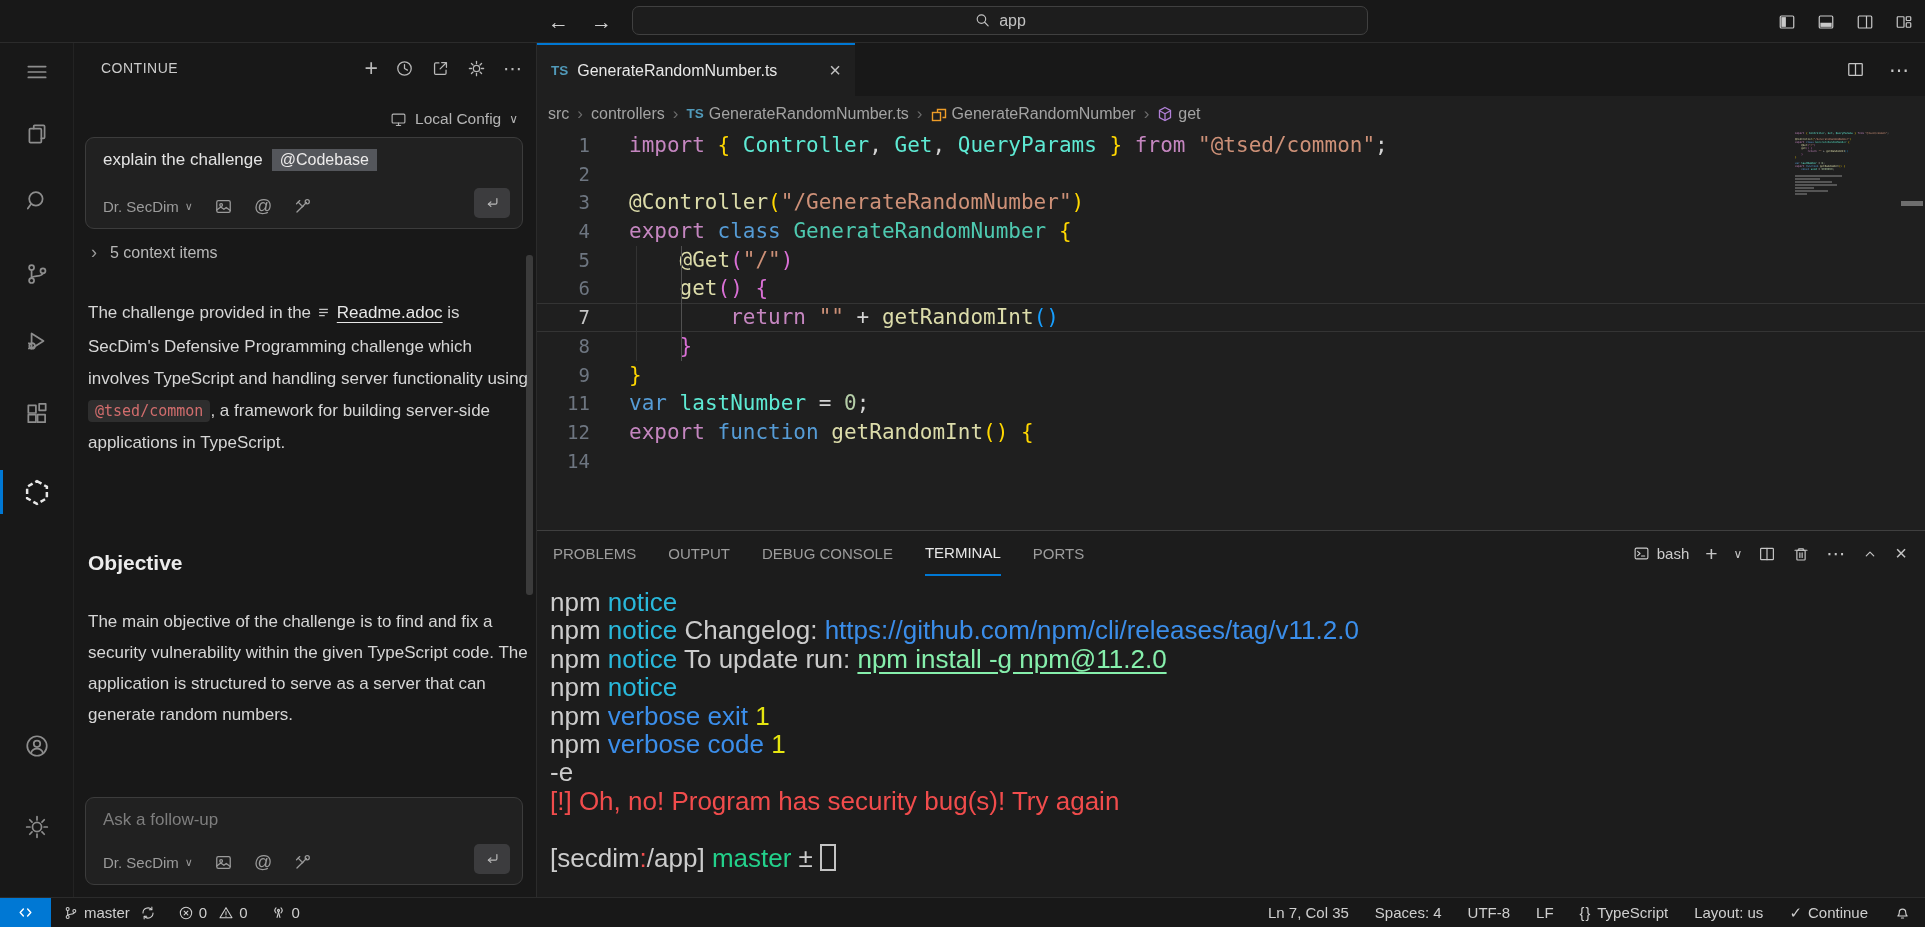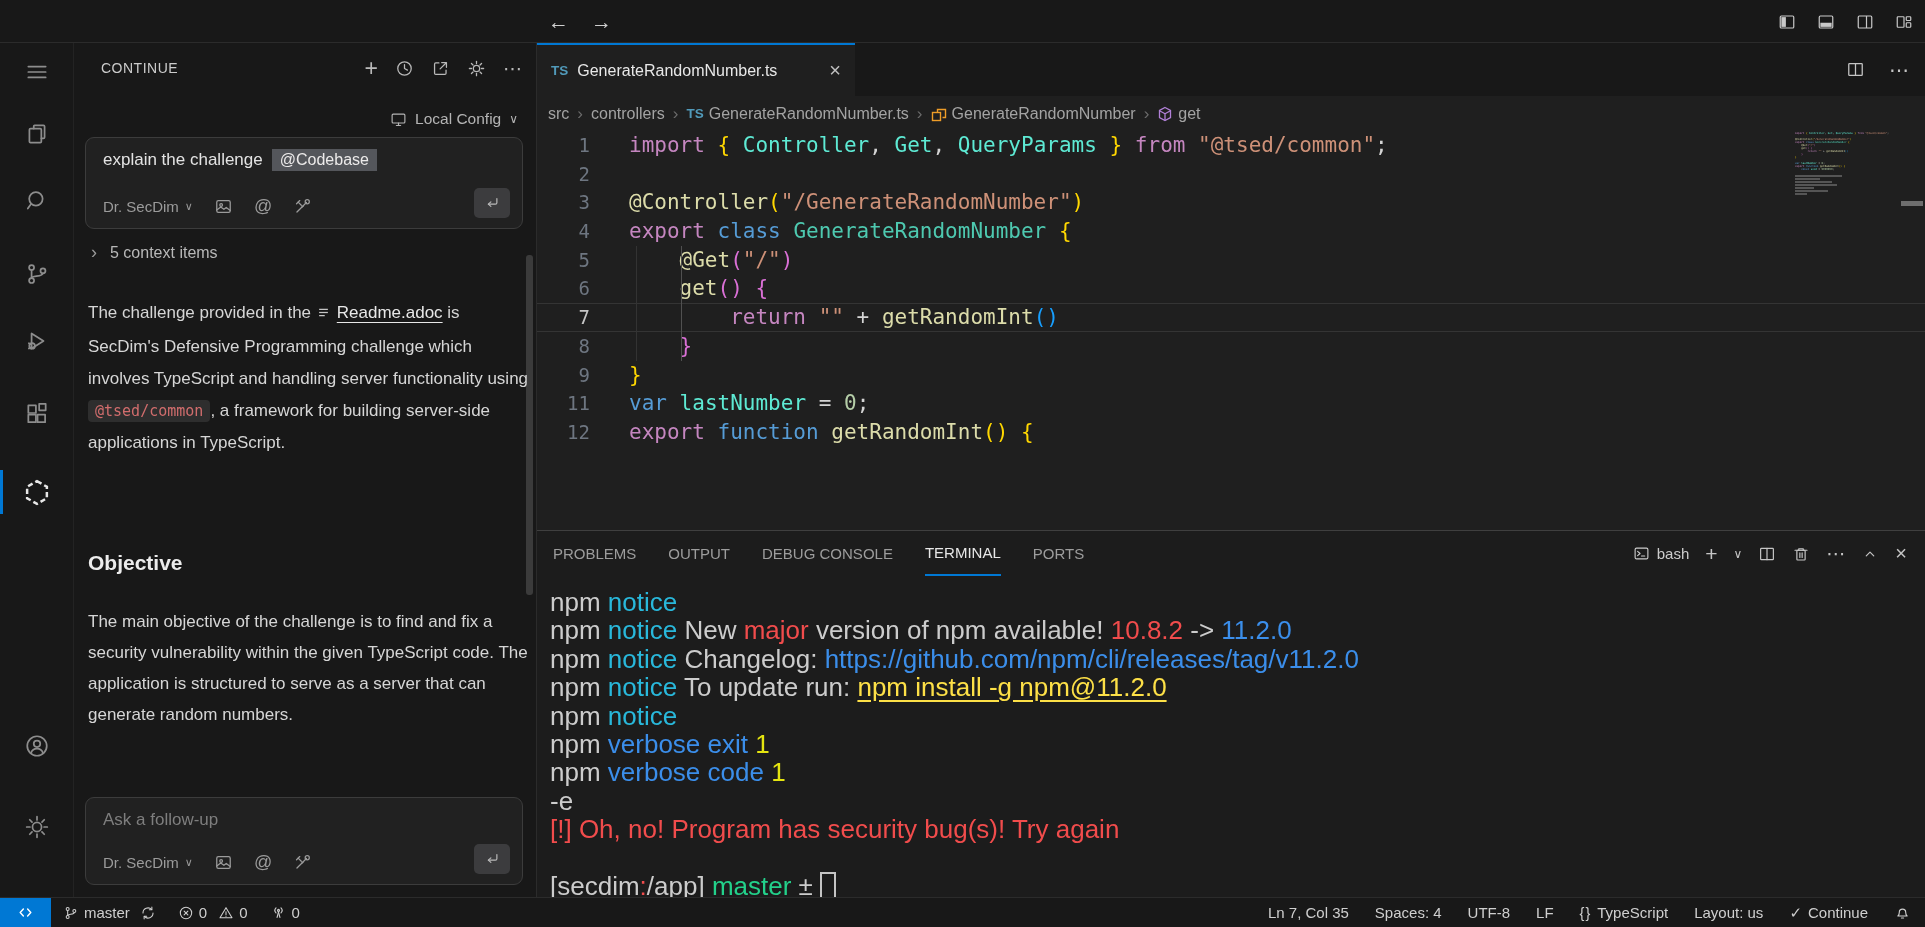--- a/index.html
+++ b/index.html
@@ -87,21 +87,21 @@
   .ptab{height:45px;display:flex;align-items:center;cursor:pointer;box-sizing:border-box;}
   .ptab.active{color:#e7e7e7;border-bottom:2px solid #0078d4;}
   .pactions{margin-left:auto;margin-right:18px;display:flex;align-items:center;gap:16px;color:#c5c5c5;}
   .shell-label{display:flex;align-items:center;gap:7px;font-size:15px;color:#cccccc;cursor:pointer;}
   .pactions .plus{font-size:21px;font-weight:300;}
   .pactions .kebab{font-size:19px;}
   .term{position:absolute;left:13px;top:57px;right:0;bottom:0;font-family:Liberation Sans, sans-serif;font-size:26px;overflow:hidden;}
   .trow{height:28.4px;line-height:28.4px;white-space:pre;position:relative;}
   .tm-w{color:#cccccc}.tm-cy{color:#29B8DB}.tm-bl{color:#3B8EEA}.tm-rd{color:#F14C4C}
   .tm-yl{color:#E5E510}.tm-gr{color:#23D18B}
-  .tm-un{color:#fde047;text-decoration:underline;text-underline-offset:4px;}
+  .tm-un{color:#86efac;text-decoration:underline;text-underline-offset:4px;}
   .tcursor{display:inline-block;width:12px;height:23px;border:2px solid #c4c4c4;vertical-align:-4px;}
 
   
   .statusbar{position:absolute;left:0;bottom:0;width:100%;height:30px;background:#181818;border-top:1px solid #2b2b2b;
              box-sizing:border-box;display:flex;align-items:center;font-size:15px;color:#cfcfcf;}
   .remote{width:51px;height:100%;background:#0078d4;color:#fff;display:flex;align-items:center;justify-content:center;cursor:pointer;flex:none;}
   .sb-item{display:flex;align-items:center;gap:6px;cursor:pointer;white-space:nowrap;}
   .sb-left{display:flex;align-items:center;gap:22px;margin-left:12px;}
   .sb-grp{display:flex;align-items:center;gap:5px;cursor:pointer;}
   .sb-right{margin-left:auto;display:flex;align-items:center;gap:26px;margin-right:14px;}
@@ -109,20 +109,29 @@
 </style>
 </head>
 <body>
 
 <div class="app">
 
   <div class="titlebar">
     <div class="nav-arrows">
       <span>←</span>
       <span>→</span>
+    </div>
+    <div class="cmdcenter">
+      <span>
+          <svg class="ic" width="17" height="17" viewBox="0 0 24 24">
+            <circle cx="10.5" cy="10" r="6"></circle>
+            <line x1="15" y1="14.5" x2="20" y2="19.5"></line>
+          </svg>
+        </span>
+      <span>app</span>
     </div>
     <div class="tb-right">
       <span>
           <svg width="18" height="18" viewBox="0 0 24 24">
             <rect x="3" y="4" width="18" height="16" rx="1.5" fill="none" stroke="currentColor" stroke-width="1.6"></rect>
             <rect x="4.5" y="5.5" width="6" height="13" fill="currentColor"></rect>
           </svg>
         </span>
       <span>
           <svg width="18" height="18" viewBox="0 0 24 24">
@@ -412,20 +421,21 @@
           <div class="crow"><span class="ln">2</span><span class="lc"></span></div>
           <div class="crow"><span class="ln">3</span><span class="lc"><span class="tk-fn">@Controller</span><span class="tk-p1">(</span><span class="tk-str">"/GenerateRandomNumber"</span><span class="tk-p1">)</span></span></div>
           <div class="crow"><span class="ln">4</span><span class="lc"><span class="tk-kw">export</span><span class="tk-pl"> </span><span class="tk-st">class</span><span class="tk-pl"> </span><span class="tk-cl">GenerateRandomNumber</span><span class="tk-pl"> </span><span class="tk-p1">{</span></span></div>
           <div class="crow"><span class="ln">5</span><span class="lc"><span class="tk-pl">    </span><span class="tk-fn">@Get</span><span class="tk-p2">(</span><span class="tk-str">"/"</span><span class="tk-p2">)</span></span></div>
           <div class="crow"><span class="ln">6</span><span class="lc"><span class="tk-pl">    </span><span class="tk-fn">get</span><span class="tk-p2">(</span><span class="tk-p2">)</span><span class="tk-pl"> </span><span class="tk-p2">{</span></span></div>
           <div class="crow cur"><span class="ln">7</span><span class="lc"><span class="tk-pl">        </span><span class="tk-kw">return</span><span class="tk-pl"> </span><span class="tk-str">""</span><span class="tk-pl"> + </span><span class="tk-fn">getRandomInt</span><span class="tk-p3">(</span><span class="tk-p3">)</span></span></div>
           <div class="crow"><span class="ln">8</span><span class="lc"><span class="tk-pl">    </span><span class="tk-p2">}</span></span></div>
           <div class="crow"><span class="ln">9</span><span class="lc"><span class="tk-p1">}</span></span></div>
           <div class="crow"><span class="ln">11</span><span class="lc"><span class="tk-st">var</span><span class="tk-pl"> </span><span class="tk-vr">lastNumber</span><span class="tk-pl"> = </span><span class="tk-num">0</span><span class="tk-pl">;</span></span></div>
           <div class="crow"><span class="ln">12</span><span class="lc"><span class="tk-kw">export</span><span class="tk-pl"> </span><span class="tk-st">function</span><span class="tk-pl"> </span><span class="tk-fn">getRandomInt</span><span class="tk-p1">(</span><span class="tk-p1">)</span><span class="tk-pl"> </span><span class="tk-p1">{</span></span></div>
+          <div class="crow"><span class="ln">14</span><span class="lc"></span></div>
         </div>
       <div class="guide" style="left:99px;top:115px;height:115px;"></div>
       <div class="guide bright" style="left:144px;top:115px;height:115px;"></div>
       <div class="minimap"><div class="mrow"><span class="tk-kw">import</span><span class="tk-pl"> </span><span class="tk-p1">{</span><span class="tk-pl"> </span><span class="tk-vr">Controller</span><span class="tk-pl">, </span><span class="tk-vr">Get</span><span class="tk-pl">, </span><span class="tk-vr">QueryParams</span><span class="tk-pl"> </span><span class="tk-p1">}</span><span class="tk-pl"> </span><span class="tk-kw">from</span><span class="tk-pl"> </span><span class="tk-str">"@tsed/common"</span><span class="tk-pl">;</span></div><div class="mrow"></div><div class="mrow"><span class="tk-fn">@Controller</span><span class="tk-p1">(</span><span class="tk-str">"/GenerateRandomNumber"</span><span class="tk-p1">)</span></div><div class="mrow"><span class="tk-kw">export</span><span class="tk-pl"> </span><span class="tk-st">class</span><span class="tk-pl"> </span><span class="tk-cl">GenerateRandomNumber</span><span class="tk-pl"> </span><span class="tk-p1">{</span></div><div class="mrow"><span class="tk-pl">    </span><span class="tk-fn">@Get</span><span class="tk-p2">(</span><span class="tk-str">"/"</span><span class="tk-p2">)</span></div><div class="mrow"><span class="tk-pl">    </span><span class="tk-fn">get</span><span class="tk-p2">(</span><span class="tk-p2">)</span><span class="tk-pl"> </span><span class="tk-p2">{</span></div><div class="mrow"><span class="tk-pl">        </span><span class="tk-kw">return</span><span class="tk-pl"> </span><span class="tk-str">""</span><span class="tk-pl"> + </span><span class="tk-fn">getRandomInt</span><span class="tk-p3">(</span><span class="tk-p3">)</span></div><div class="mrow"><span class="tk-pl">    </span><span class="tk-p2">}</span></div><div class="mrow"><span class="tk-p1">}</span></div><div class="mrow"></div><div class="mrow"><span class="tk-st">var</span><span class="tk-pl"> </span><span class="tk-vr">lastNumber</span><span class="tk-pl"> = </span><span class="tk-num">0</span><span class="tk-pl">;</span></div><div class="mrow"><span class="tk-kw">export</span><span class="tk-pl"> </span><span class="tk-st">function</span><span class="tk-pl"> </span><span class="tk-fn">getRandomInt</span><span class="tk-p1">(</span><span class="tk-p1">)</span><span class="tk-pl"> </span><span class="tk-p1">{</span></div><div class="mrow"><span class="tk-pl">    </span><span class="tk-st">const</span><span class="tk-pl"> </span><span class="tk-vr">seed</span><span class="tk-pl"> = </span><span class="tk-num">9999999</span><span class="tk-pl">;</span></div><div class="mrow"></div><div class="mbar" style="width: 46.5px;"></div><div class="mbar" style="width: 24.8px;"></div><div class="mbar" style="width: 37.2px;"></div><div class="mbar" style="width: 41.85px;"></div><div class="mbar" style="width: 18.6px;"></div><div class="mbar" style="width: 32.55px;"></div><div class="mbar" style="width: 12.4px;"></div></div>
       <div class="ovr-cursor"></div>
     </div>
 
     <div class="panel">
       <div class="panel-header">
         <div class="ptabs">
@@ -467,21 +477,20 @@
           <span>
               <svg class="ic" width="18" height="18" viewBox="0 0 24 24">
                 <polyline points="7,14.5 12,9.5 17,14.5"></polyline>
               </svg>
             </span>
           <span style="font-size:20px">×</span>
         </div>
       </div>
       <div class="term">
           <div class="trow"><span class="tm-w">npm </span><span class="tm-cy">notice</span></div>
-          <div class="trow"><span class="tm-w">npm </span><span class="tm-cy">notice </span><span class="tm-w">New </span><span class="tm-rd">major</span><span class="tm-w"> version of npm available! </span><span class="tm-rd">10.8.2</span><span class="tm-w"> -&gt; </span><span class="tm-bl">11.2.0</span></div>
           <div class="trow"><span class="tm-w">npm </span><span class="tm-cy">notice </span><span class="tm-w">Changelog: </span><span class="tm-bl">https://github.com/npm/cli/releases/tag/v11.2.0</span></div>
           <div class="trow"><span class="tm-w">npm </span><span class="tm-cy">notice </span><span class="tm-w">To update run: </span><span class="tm-un">npm install -g npm@11.2.0</span></div>
           <div class="trow"><span class="tm-w">npm </span><span class="tm-cy">notice</span></div>
           <div class="trow"><span class="tm-w">npm </span><span class="tm-bl">verbose </span><span class="tm-bl">exit </span><span class="tm-yl">1</span></div>
           <div class="trow"><span class="tm-w">npm </span><span class="tm-bl">verbose </span><span class="tm-bl">code </span><span class="tm-yl">1</span></div>
           <div class="trow"><span class="tm-w">-e</span></div>
           <div class="trow"><span class="tm-rd">[!] Oh, no! Program has security bug(s)! Try again</span></div>
           <div class="trow"></div>
           <div class="trow"><span class="tm-w">[secdim</span><span class="tm-rd">:</span><span class="tm-w">/app]</span><span class="tm-w"> </span><span class="tm-gr">master</span><span class="tm-w"> </span><span class="tm-w">±</span><span class="tm-w"> </span><span class="tcursor"></span></div>
         </div>

